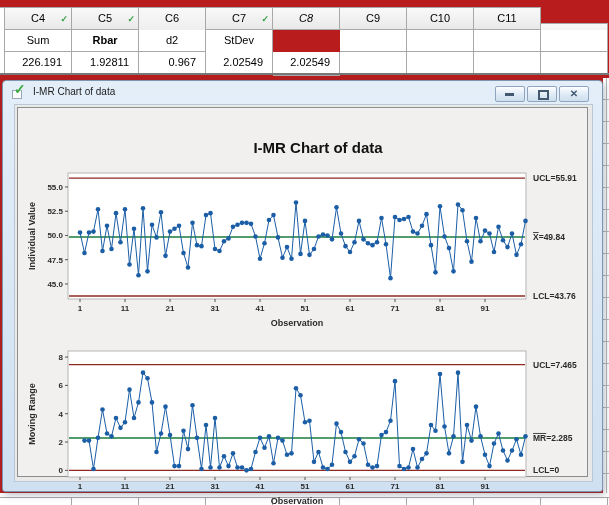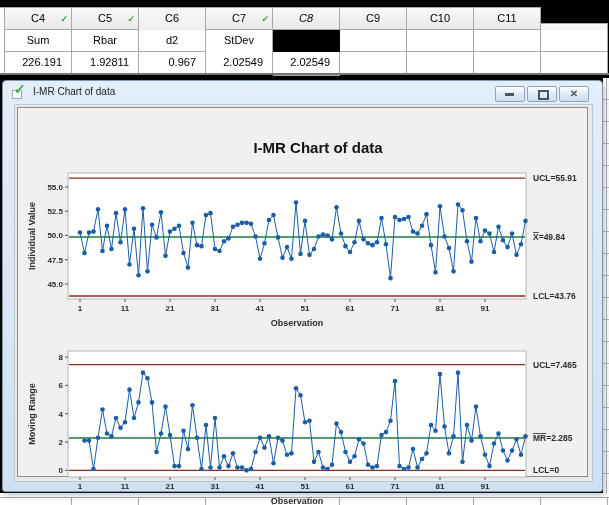--- a/index.html
+++ b/index.html
@@ -1,16 +1,16 @@
 <!DOCTYPE html>
 <html><head>
 <meta charset="utf-8">
 <style>
   html,body{margin:0;padding:0;background:#fff;}
-  #screen{position:relative;width:609px;height:505px;background:#000000;overflow:hidden;
+  #screen{position:relative;width:609px;height:505px;background:#b91c1c;overflow:hidden;
           font-family:"Liberation Sans",sans-serif;-webkit-font-smoothing:antialiased;}
 
   
   .ws-cell{position:absolute;box-sizing:border-box;border-right:1px solid #a8a8a8;
            border-bottom:1px solid #a8a8a8;font-size:11px;color:#000;overflow:hidden;}
   .ws-head{background:linear-gradient(#f9f9f9,#e9e9e9);border-top:1px solid #a8a8a8;
            text-align:center;line-height:21px;}
   .ws-name{background:#fff;text-align:center;line-height:21px;}
   .ws-val{background:#fff;text-align:right;padding-right:9px;line-height:21px;}
   .ws-check{position:absolute;right:3px;top:1px;color:#2f9e3f;font-size:9px;font-weight:bold;}
@@ -70,21 +70,21 @@
 
 <div id="screen">
 
   <div id="worksheet">
     <div class="ws-gutter"></div>
     <div id="ws-cells">
         <div class="ws-cell ws-head" style="left: 5px; top: 7px; width: 67px; height: 23px;">C4<span class="ws-check">✓</span></div>
         <div class="ws-cell ws-name" style="left: 5px; top: 30px; width: 67px; height: 22px;">Sum</div>
         <div class="ws-cell ws-val" style="left: 5px; top: 52px; width: 67px; height: 22px;">226.191</div>
         <div class="ws-cell ws-head" style="left: 72px; top: 7px; width: 67px; height: 23px;">C5<span class="ws-check">✓</span></div>
-        <div class="ws-cell ws-name" style="left: 72px; top: 30px; width: 67px; height: 22px;">Rbar</div>
+        <div class="ws-cell ws-name" style="left: 72px; top: 30px; width: 67px; height: 22px; font-weight: bold;">Rbar</div>
         <div class="ws-cell ws-val" style="left: 72px; top: 52px; width: 67px; height: 22px;">1.92811</div>
         <div class="ws-cell ws-head" style="left: 139px; top: 7px; width: 67px; height: 35px;">C6</div>
         <div class="ws-cell ws-name" style="left: 139px; top: 30px; width: 67px; height: 22px;">d2</div>
         <div class="ws-cell ws-val" style="left: 139px; top: 52px; width: 67px; height: 22px;">0.967</div>
         <div class="ws-cell ws-head" style="left: 206px; top: 7px; width: 67px; height: 23px; text-align: center;">C7<span class="ws-check">✓</span></div>
         <div class="ws-cell ws-name" style="left: 206px; top: 30px; width: 67px; height: 36px;">StDev</div>
         <div class="ws-cell ws-val" style="left: 206px; top: 52px; width: 67px; height: 22px;">2.02549</div>
         <div class="ws-cell ws-head" style="left: 273px; top: 7px; width: 67px; height: 23px; font-style: italic;">C8</div>
         <div class="ws-cell ws-name" style="left: 273px; top: 30px; width: 67px; height: 22px; margin-top: 24px;">STDE1</div>
         <div class="ws-cell ws-val" style="left: 273px; top: 52px; width: 67px; height: 22px;">2.02549</div>

